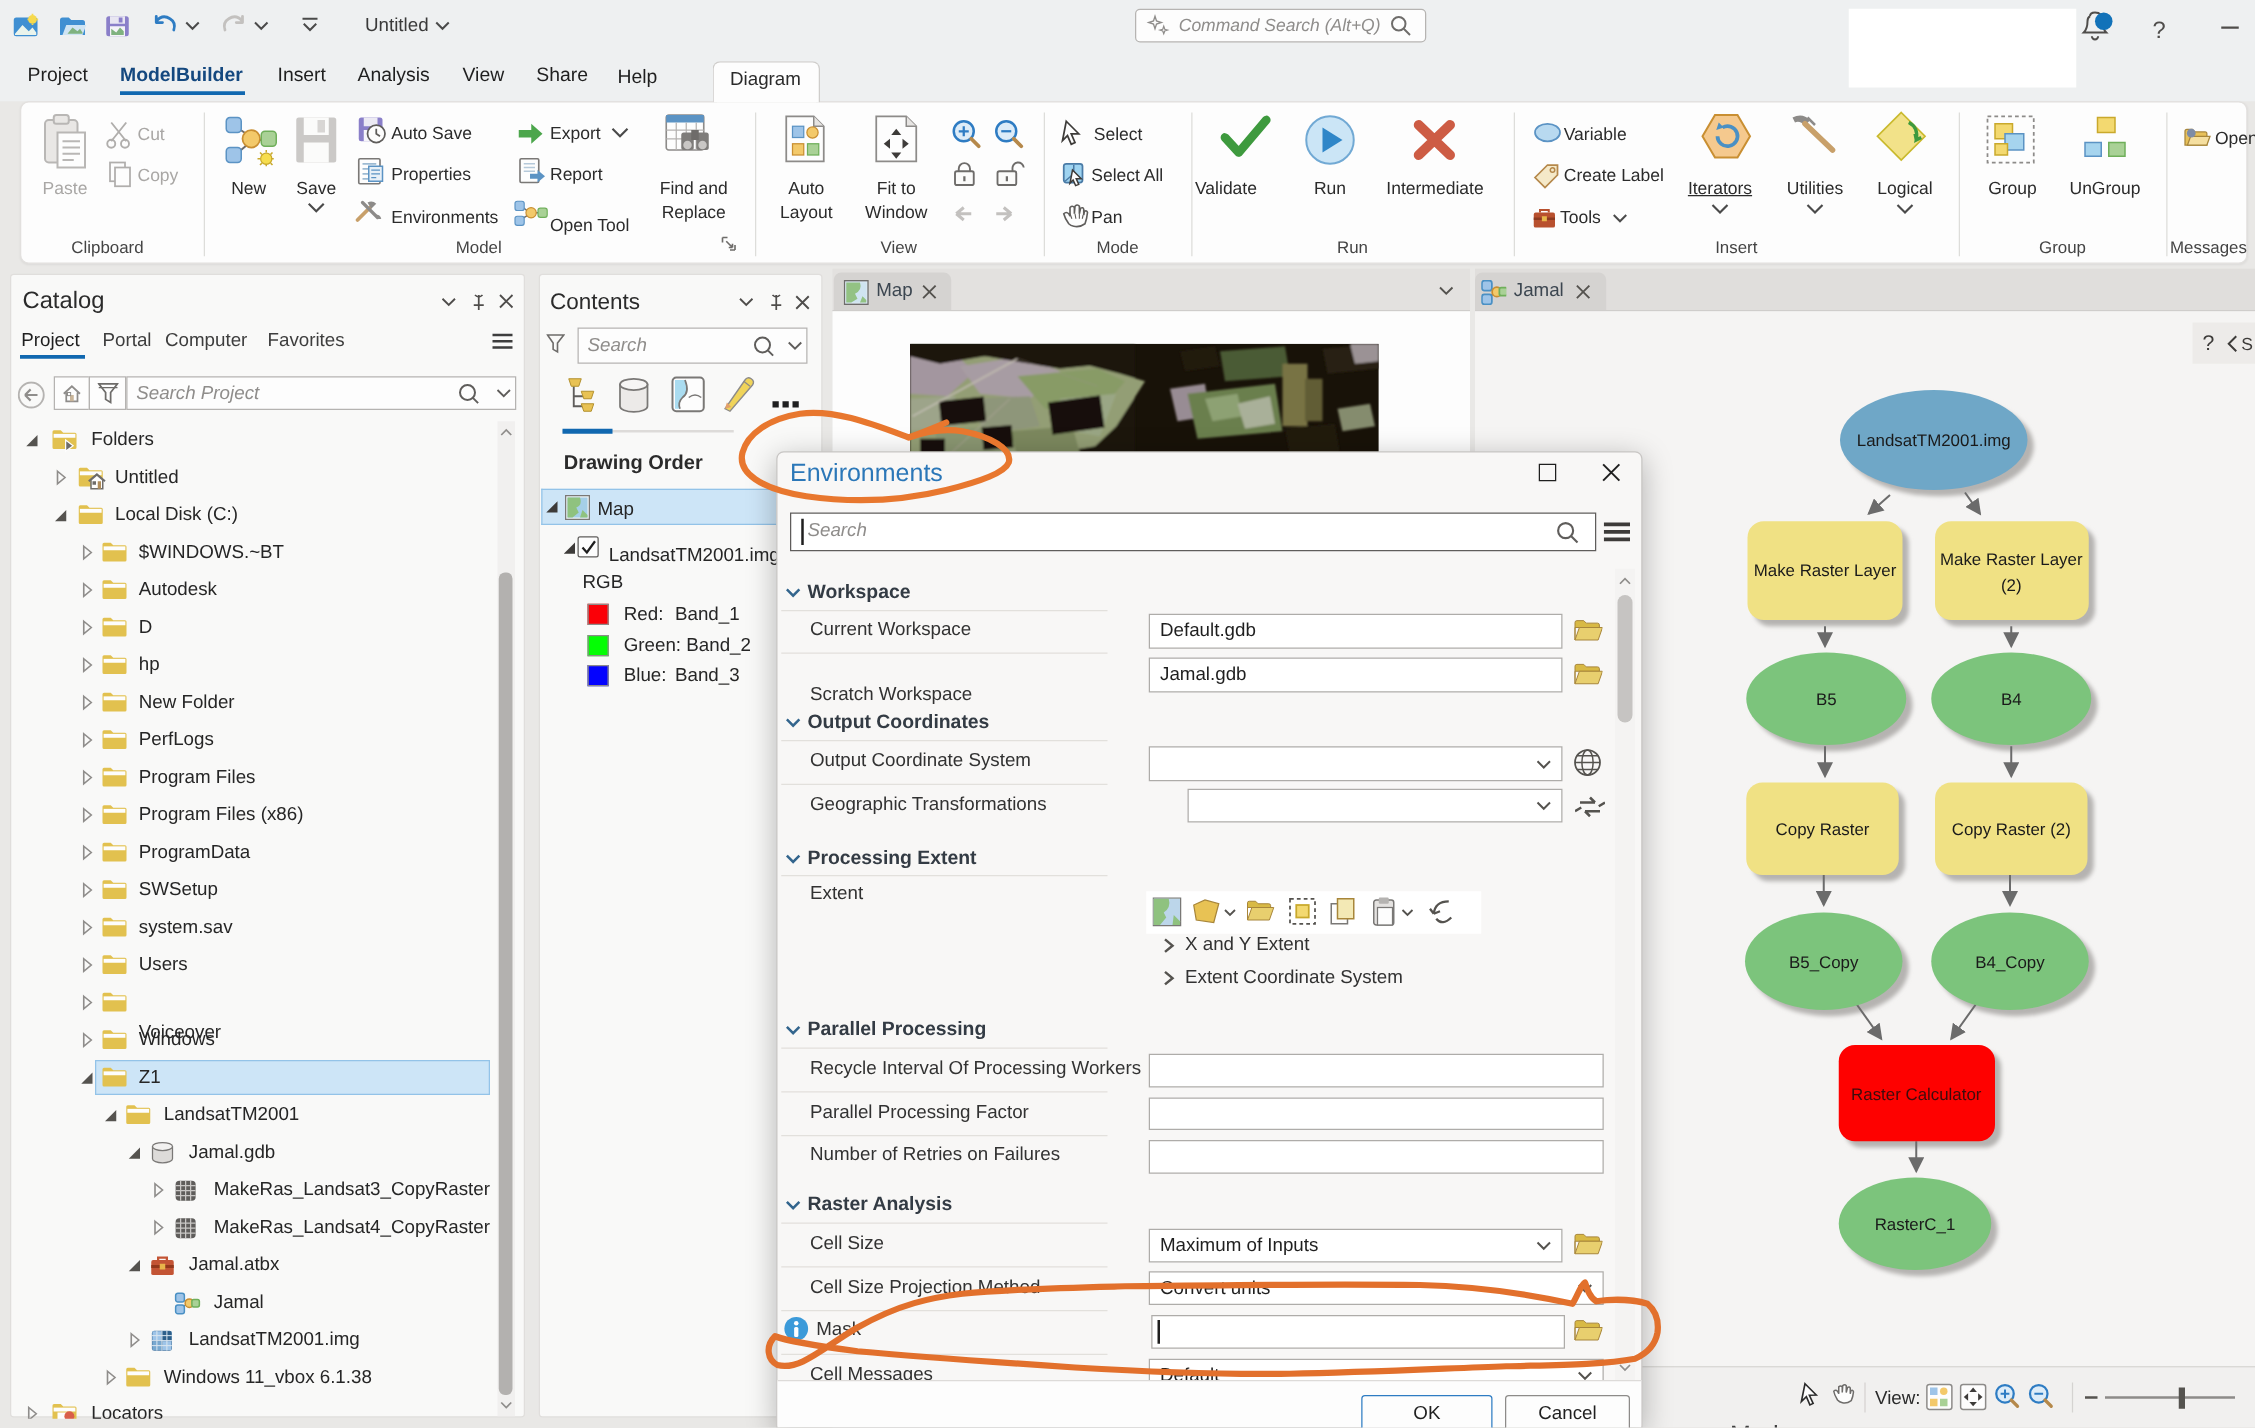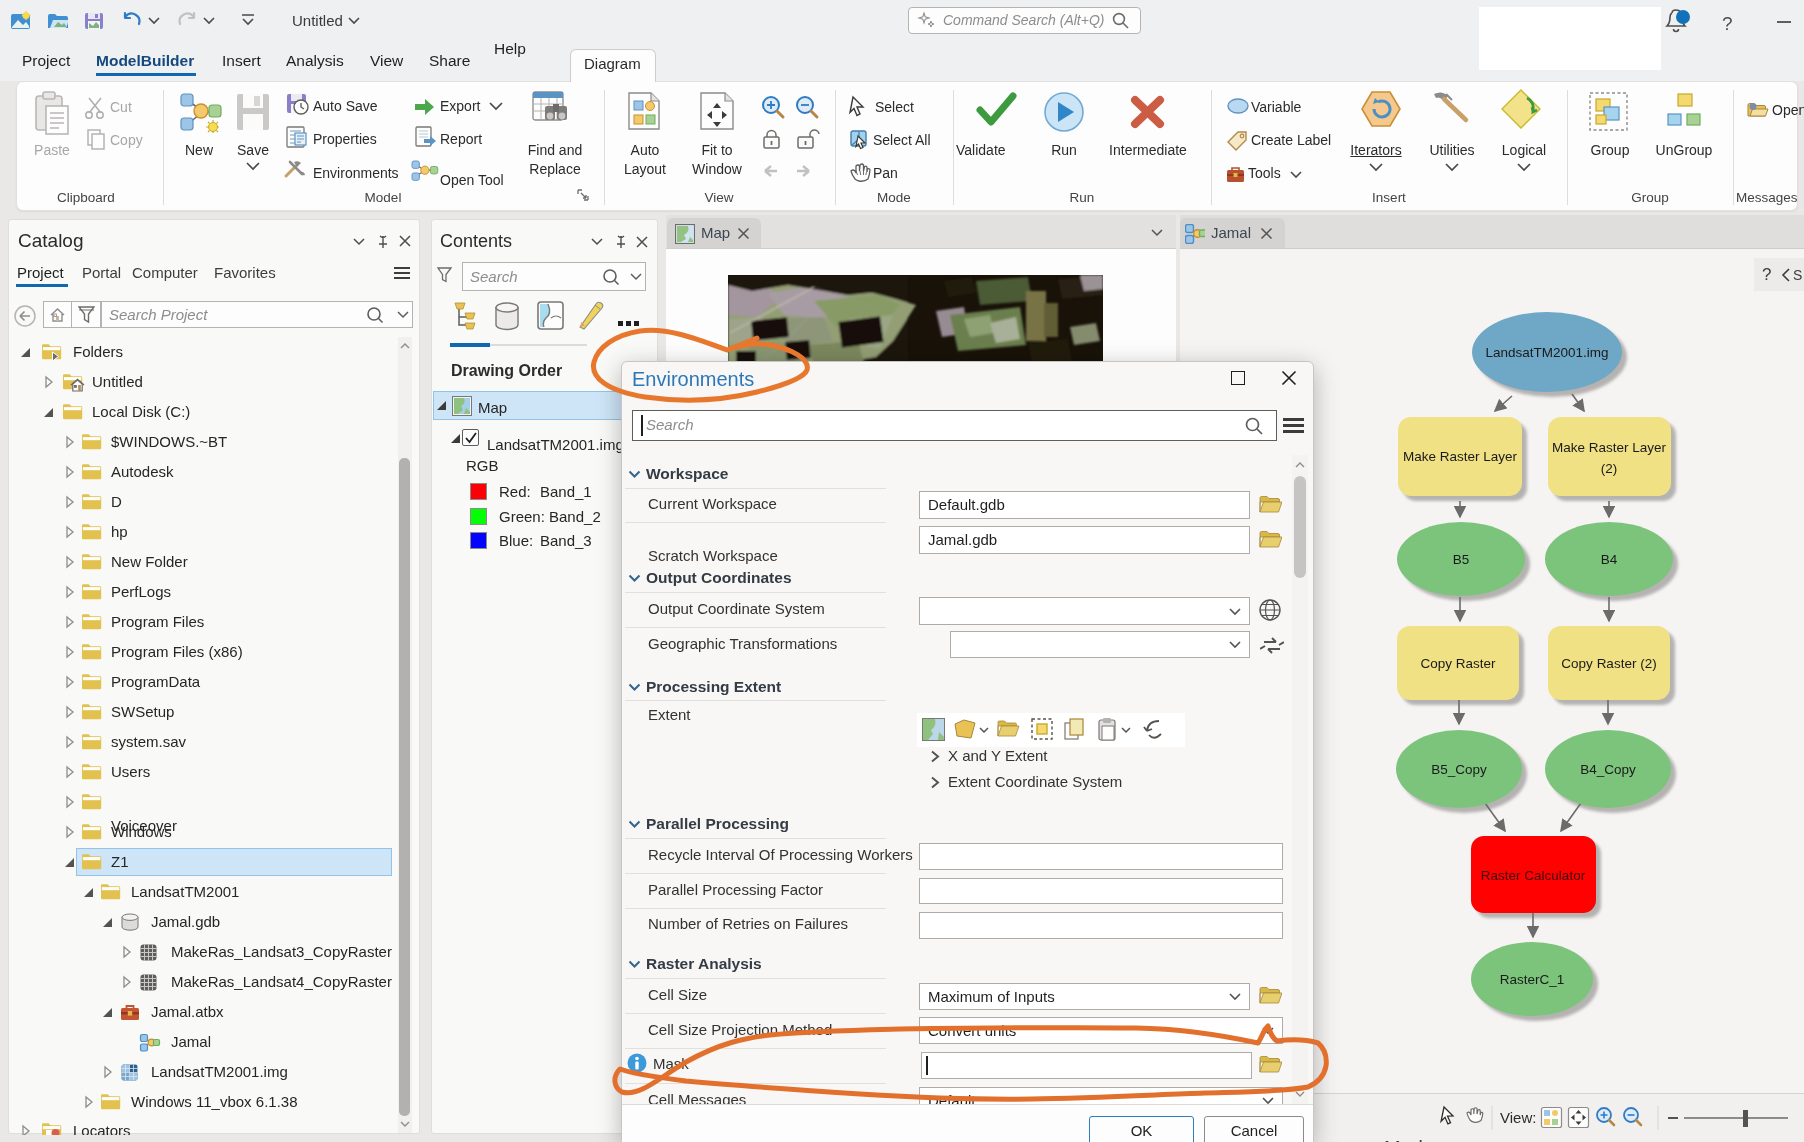--- a/index.html
+++ b/index.html
@@ -76,21 +76,21 @@
 <div class="abs" style="left:1479px;top:7px;width:182px;height:63px;background:#ffffff;z-index:5;"></div>
 
 <div id="mainTabs" style="position:absolute;left:0;top:40px;width:1804px;height:41px;font-size:15.5px;color:#1f1f1f;">
   <span class="lbl" style="left:22px;top:12px;">Project</span>
   <span class="lbl" style="left:96px;top:12px;font-weight:bold;color:#14487f;">ModelBuilder</span>
   <div class="abs" style="left:96px;top:33px;width:100px;height:3px;background:#1168b0;"></div>
   <span class="lbl" style="left:222px;top:12px;">Insert</span>
   <span class="lbl" style="left:286px;top:12px;">Analysis</span>
   <span class="lbl" style="left:370px;top:12px;">View</span>
   <span class="lbl" style="left:429px;top:12px;">Share</span>
-  <span class="lbl" style="left:494px;top:0;">Help</span>
+  <span class="lbl" style="left:494px;top:13px;">Help</span>
 </div>
 
 <div class="abs" style="left:570px;top:49px;width:86px;height:33px;background:#fdfdfd;border:1px solid #cfcdcb;border-bottom:none;border-radius:6px 6px 0 0;z-index:2;"></div>
 <div class="lbl" style="left:584px;top:55px;font-size:15px;color:#2b2b2b;z-index:3;">Diagram</div>
 
 <div class="abs" id="ribbon" style="left:16px;top:81px;width:1782px;height:130px;background:#fdfdfd;border:1px solid #e2e0de;border-radius:7px;box-shadow:0 1px 2px rgba(0,0,0,0.06);"></div>
 <div id="ribbonContent" style="position:absolute;left:0;top:0;width:1804px;height:215px;font-size:14px;color:#2b2b2b;">
 
   <div class="abs" style="left:163px;top:90px;width:1px;height:115px;background:#ddddda;"></div>
   <div class="abs" style="left:604px;top:90px;width:1px;height:115px;background:#ddddda;"></div>

